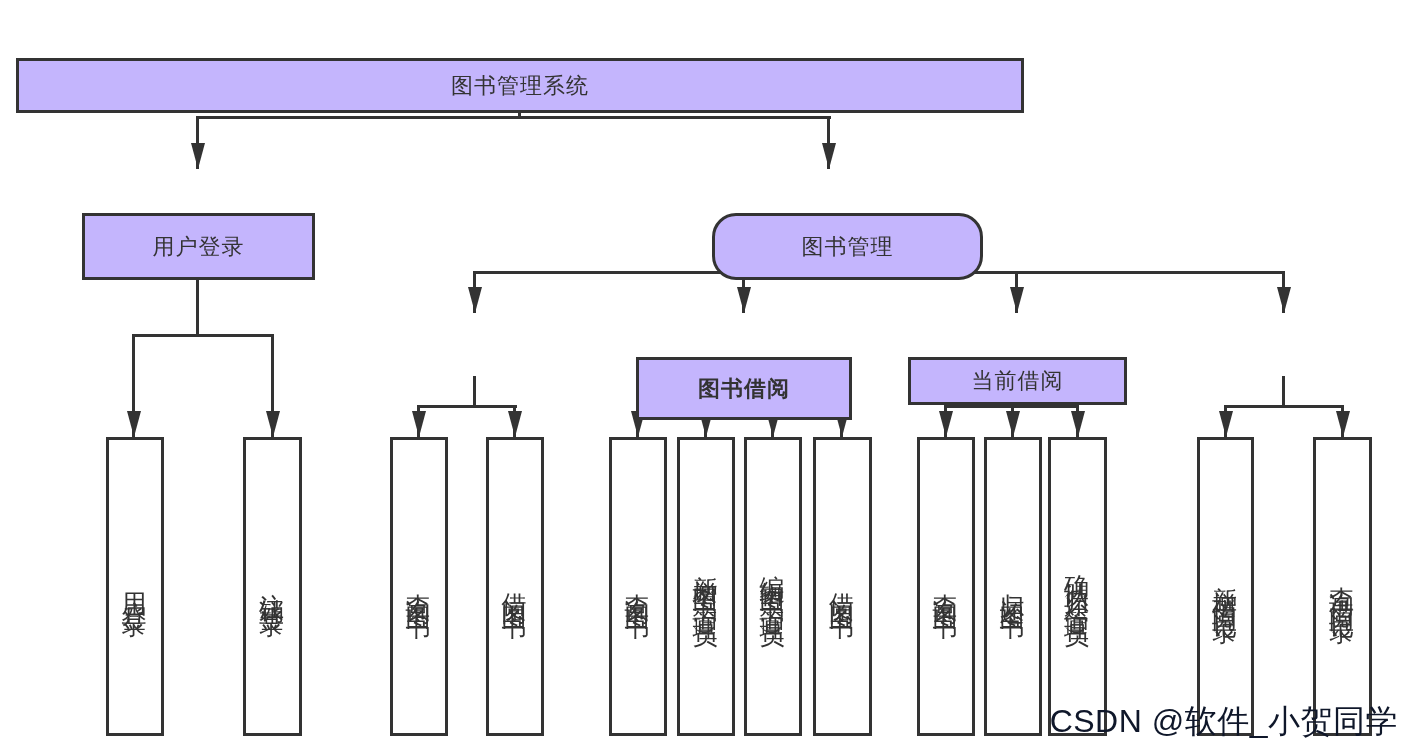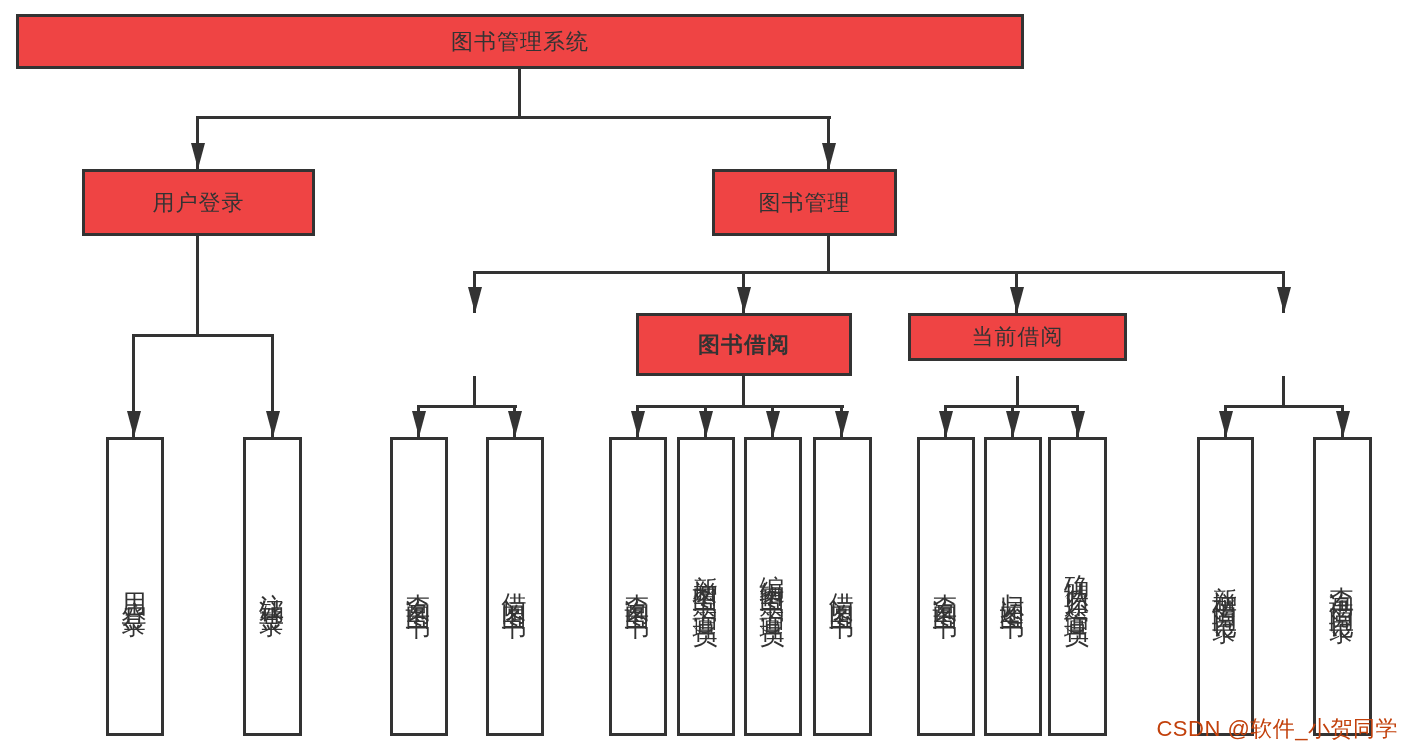--- a/index.html
+++ b/index.html
@@ -8,25 +8,26 @@
     width:1405px;height:747px;
     background:#ffffff;
     font-family:"Liberation Sans", sans-serif;
     overflow:hidden;
   }
   
   .hnode{
     position:absolute;
     box-sizing:border-box;
     border:3px solid #333333;
-    background:#ef4444;
+    background:#c4b5fd;
     display:flex;align-items:center;justify-content:center;
     font-size:22px;color:#333333;
     letter-spacing:1px;
     z-index:2;
+    margin-top:44px;
   }
   .vnode{
     position:absolute;
     box-sizing:border-box;
     border:3px solid #333333;
     background:#ffffff;
     display:flex;align-items:center;justify-content:center;
     font-size:25px;color:#333333;
     z-index:2;
   }
@@ -42,36 +43,36 @@
   .arrow{
     position:absolute;width:0;height:0;
     border-left:7px solid transparent;
     border-right:7px solid transparent;
     border-top:26px solid #333333;
     z-index:1;
   }
   .watermark{
     position:absolute;
     right:7px;bottom:3px;
-    font-size:22px;
-    color:#c2410c;
+    font-size:32px;
+    color:#0f172a;
     z-index:5;
     letter-spacing:0.5px;
   }
 </style>
 </head>
 <body>
 
 <div id="canvas">
 
   <div class="hnode" style="left:16px;top:14px;width:1008px;height:55px;">图书管理系统</div>
 
   <div class="hnode" style="left:82px;top:169px;width:233px;height:67px;">用户登录</div>
 
-  <div class="hnode" style="left:712px;top:169px;width:185px;height:67px;">图书管理</div>
+  <div class="hnode" style="left:712px;top:169px;width:271px;height:67px;border-radius:24px;">图书管理</div>
 
 
   <div class="hnode" style="left:636px;top:313px;width:216px;height:63px;font-weight:bold;">图书借阅</div>
 
   <div class="hnode" style="left:908px;top:313px;width:219px;height:48px;">当前借阅</div>
 
 
   <div class="vnode" style="left:106px;top:437px;width:58px;height:299px;">
     <span>用户登录</span>
   </div>

